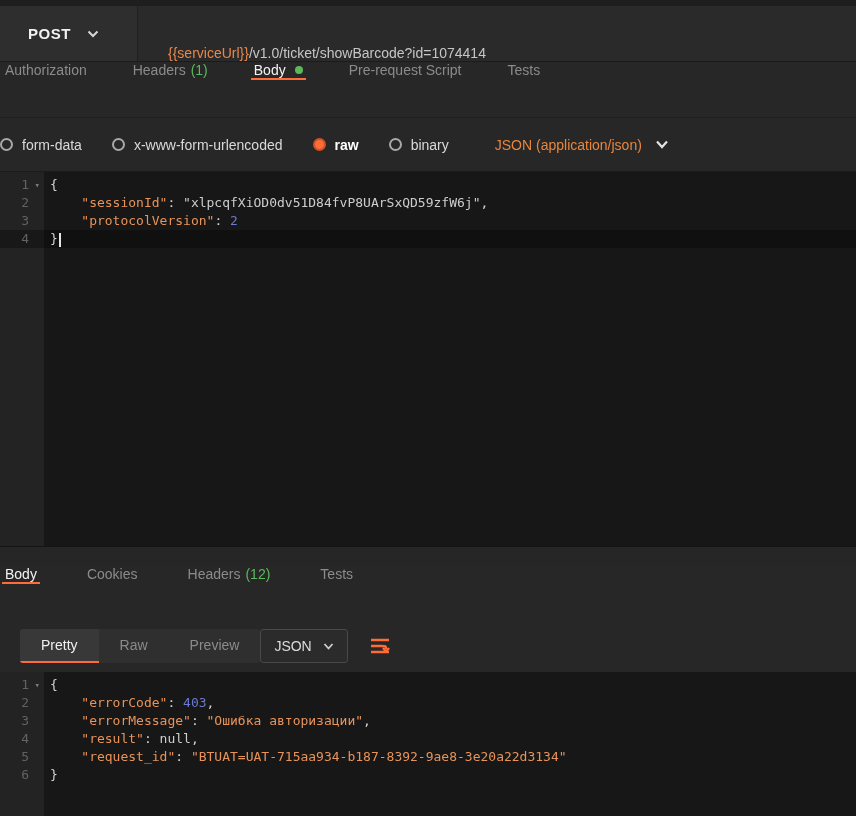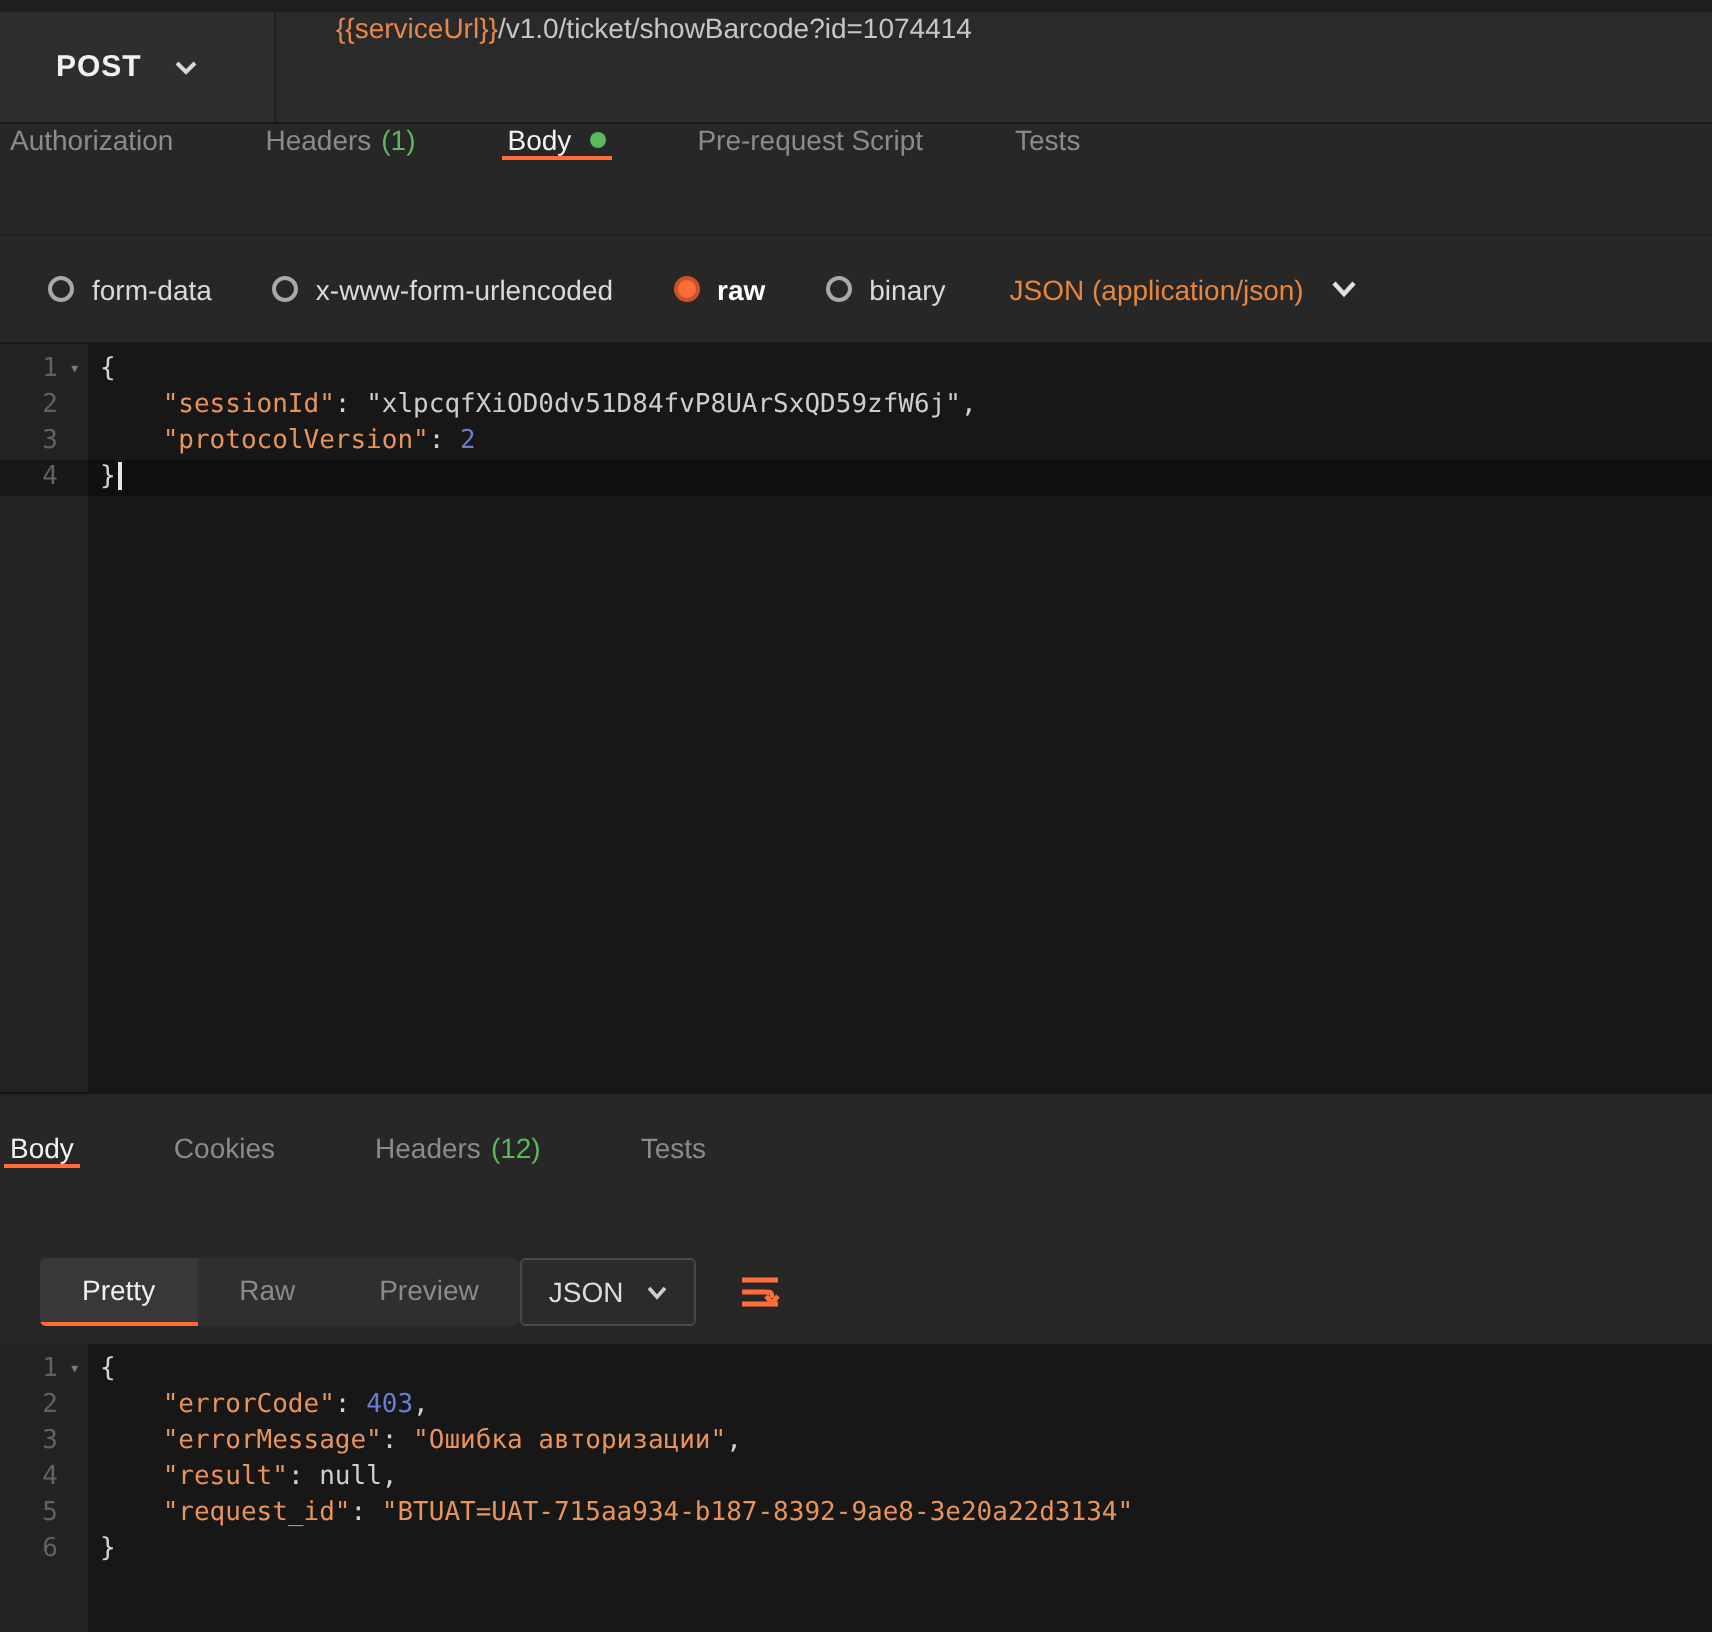--- a/index.html
+++ b/index.html
@@ -5,40 +5,40 @@
   *{box-sizing:border-box;margin:0;padding:0}
   html,body{width:856px;height:816px}
   body{background:#272727;font-family:"Liberation Sans",sans-serif;overflow:hidden}
   .app{display:flex;flex-direction:column;height:100%;width:100%}
 
   
   .top-strip{height:6px;background:#1e1e1e;flex:none}
   .url-bar{height:56px;background:#2e2e2e;border-bottom:1px solid #1b1b1b;display:flex;align-items:stretch;flex:none}
   .method{width:138px;flex:none;display:flex;align-items:center;gap:16px;padding-left:28px;border-right:1px solid #1f1f1f;cursor:pointer}
   .method-label{color:#f1f1f1;font-weight:700;font-size:15px;letter-spacing:.5px}
-  .url-field{flex:1;display:flex;align-items:flex-start;padding-left:30px;font-size:14px;background:#2a2a2a;white-space:nowrap;overflow:hidden}
+  .url-field{flex:1;display:flex;align-items:flex-end;padding-left:30px;font-size:14px;background:#2a2a2a;white-space:nowrap;overflow:hidden}
   .url-var{color:#e8874a}
   .url-rest{color:#c6c6c6}
 
   
   .tabs{display:flex;align-items:flex-start;height:56px;gap:40px;padding-left:2px;border-bottom:1px solid #1f1f1f;flex:none}
   .tabs.res{height:54px;gap:44px;border-bottom:none}
   .tab{display:flex;align-items:center;font-size:14px;color:#8b8b8b;cursor:pointer;padding:0 3px;border-bottom:2px solid transparent;white-space:nowrap}
   .tab.active{color:#f3f3f3;border-bottom-color:#ff6c37}
   .tab .count{color:#5cb85c;margin-left:5px}
   .dot{width:8px;height:8px;border-radius:50%;background:#5cb85c;margin-left:9px;flex:none}
 
   
-  .mode-row{height:54px;display:flex;align-items:center;gap:30px;padding-left:24px;border-bottom:1px solid #1a1a1a;flex:none}
+  .mode-row{height:54px;display:flex;align-items:center;gap:30px;padding-left:0;border-bottom:1px solid #1a1a1a;flex:none}
   .mode{display:flex;align-items:center;gap:9px;cursor:pointer}
   .radio{width:13px;height:13px;border-radius:50%;border:2px solid #a9a9a9;background:transparent;flex:none}
   .mode.selected .radio{border-color:#cf5127;background:#ff6c37}
   .mode-label{color:#dadada;font-size:14px}
   .mode.selected .mode-label{color:#fff;font-weight:700}
-  .ctype{display:flex;align-items:center;gap:13px;color:#e8863d;font-size:14px;cursor:pointer;margin-left:2px}
+  .ctype{display:flex;align-items:center;gap:13px;color:#e8863d;font-size:14px;cursor:pointer;margin-left:16px}
 
   
   .editor{font-family:"DejaVu Sans Mono","Liberation Mono",monospace;font-size:13px;line-height:18px;background:linear-gradient(to right,#232323 0,#232323 44px,#171717 44px);padding-top:4px;position:relative;overflow:hidden}
   .editor.request{height:374px;flex:none}
   .editor.response{flex:1}
   .ed-line{display:flex;white-space:pre}
   .ed-line.hl{background:rgba(0,0,0,.30)}
   .gutter{width:44px;flex:none;display:flex;justify-content:flex-end;align-items:center;padding-right:4px}
   .lnum{color:#626262;text-align:right}
   .fold{width:11px;flex:none;font-size:9px;color:#7a7a7a;text-align:right}

